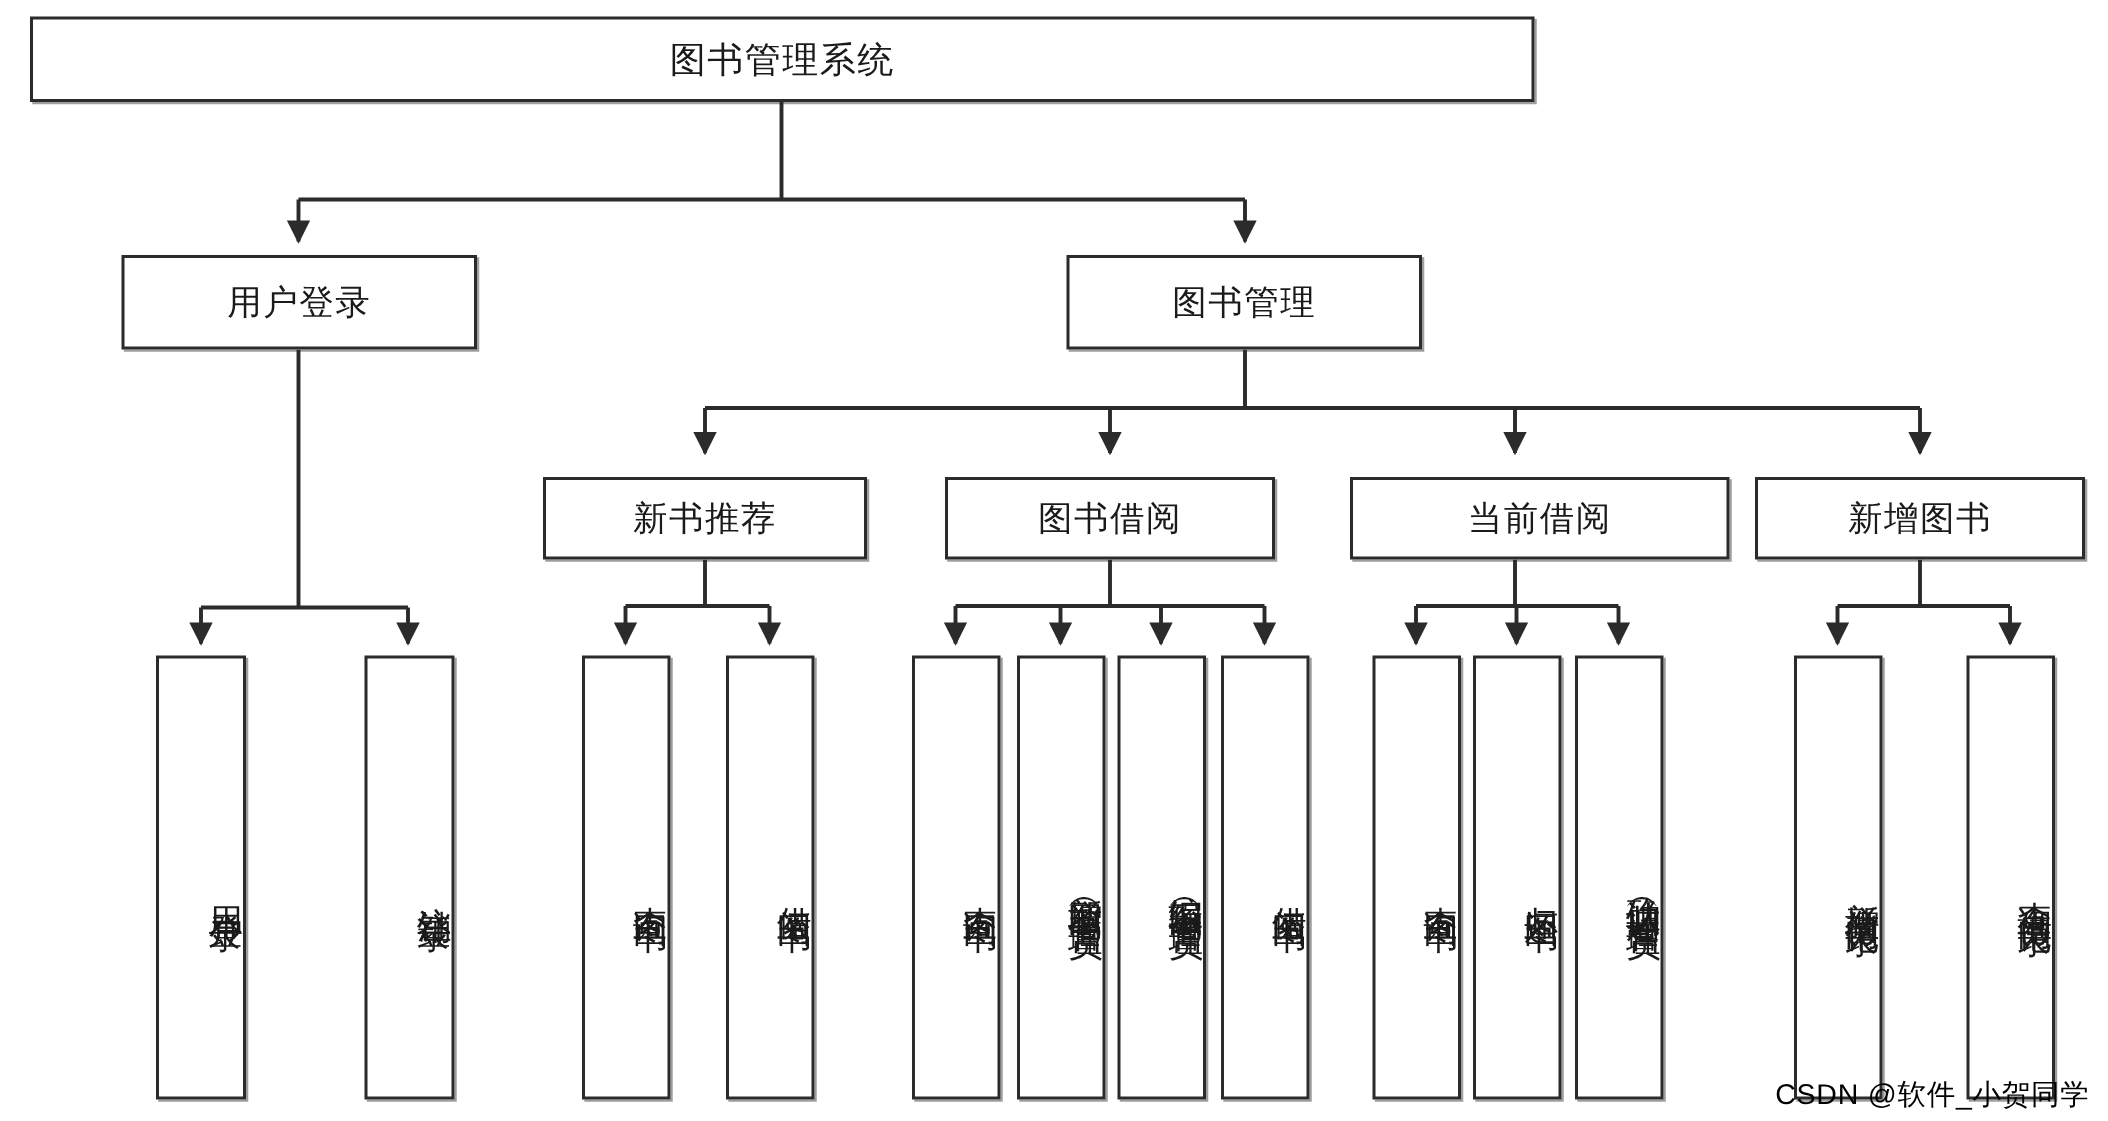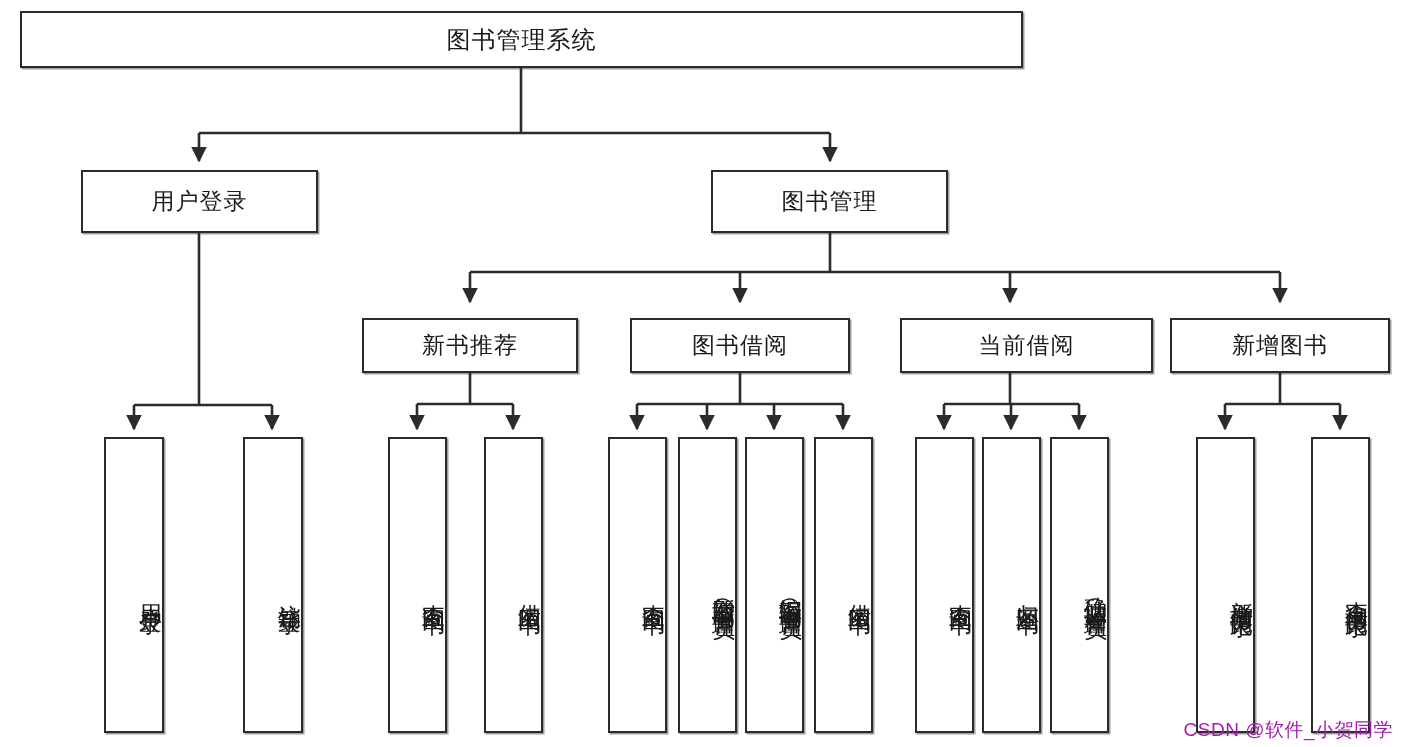--- a/index.html
+++ b/index.html
@@ -53,21 +53,21 @@
     white-space: nowrap;
   }
   .node.root {
     font-size: 24px;
   }
   #watermark {
     position: absolute;
     right: 12px;
     bottom: 4px;
     font-size: 19px;
-    color: #a21caf;
+    color: #000000;
     letter-spacing: 0.5px;
     white-space: nowrap;
     pointer-events: none;
   }
 </style>
 </head>
 <body>
 
 <div id="canvas">
 

